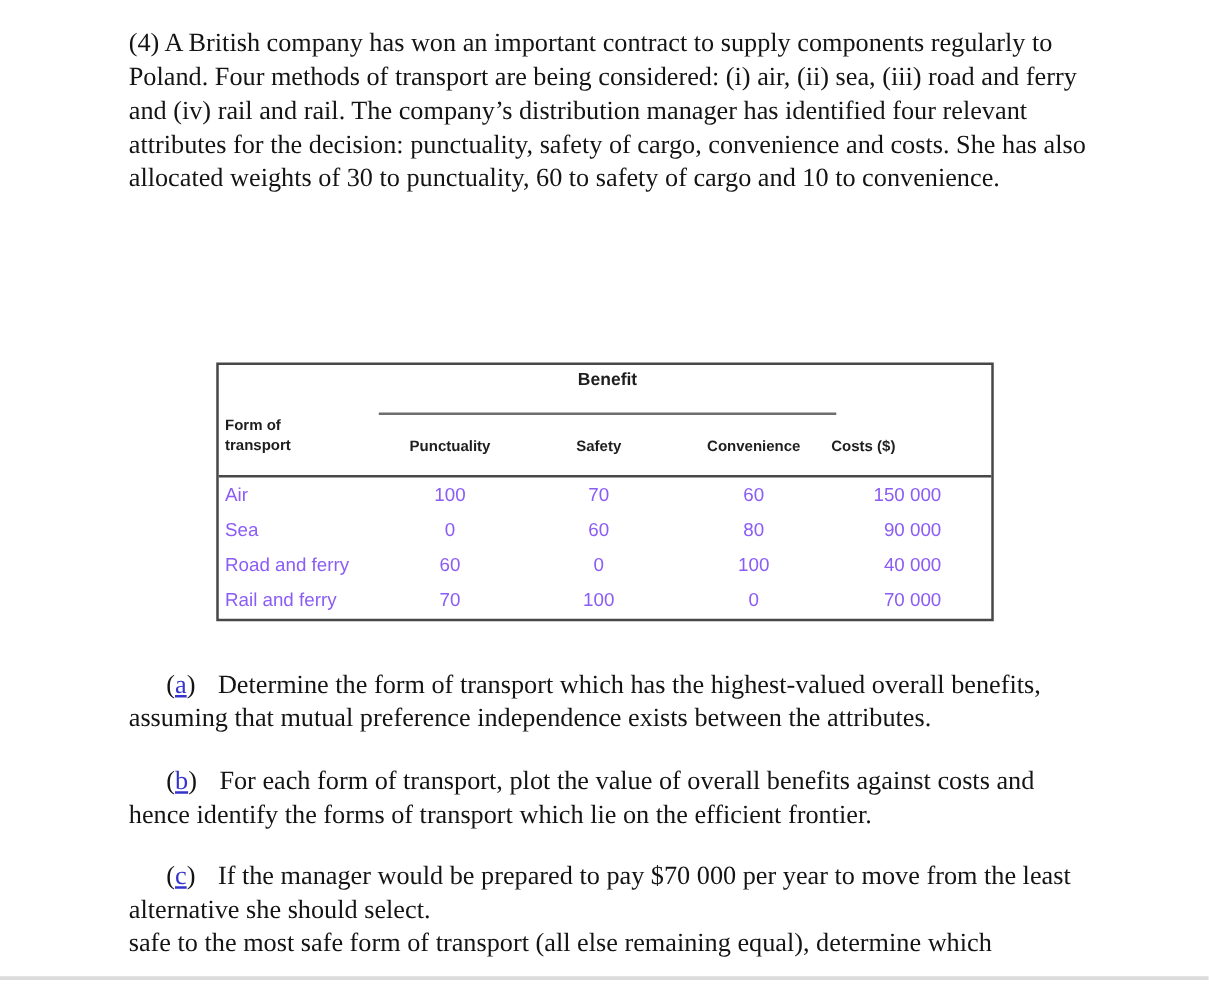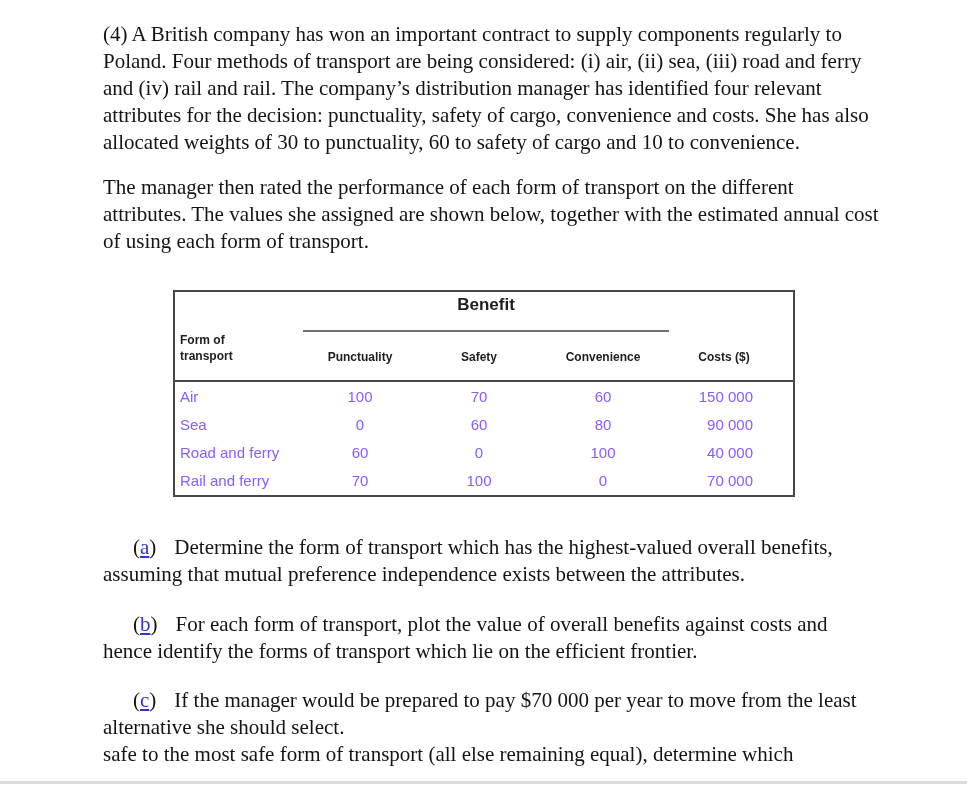--- a/index.html
+++ b/index.html
@@ -20,21 +20,21 @@
   }
   .q-gap { display: inline-block; width: 18px; }
   
   .ptable {
     position: absolute; left: 173px; top: 290px; width: 622px; height: 207px;
     border: 2px solid #474747; background: #ffffff;
     font-family: "Liberation Sans", sans-serif; color: #2b2b2b;
   }
   .benefit-label {
     position: absolute; left: 128px; top: 3px; width: 366px;
-    text-align: center; font-size: 17px; font-weight: bold; color: #1e1e1e;
+    text-align: center; font-size: 14px; font-weight: bold; color: #1e1e1e;
   }
   .benefit-line {
     position: absolute; left: 128px; top: 38px; width: 366px; height: 2px;
     background: #6e6e6e;
   }
   .col-headers {
     position: absolute; left: 0; top: 40px; width: 618px; height: 48px;
     display: grid; grid-template-columns: 128px 114px 124px 124px 128px;
     align-items: end; padding-bottom: 16px;
     font-size: 12px; font-weight: bold; color: #1e1e1e;
@@ -49,21 +49,21 @@
   }
   .drow {
     display: grid; grid-template-columns: 128px 114px 124px 124px 128px;
     align-items: center; font-size: 15px; color: #8b5cf6;
   }
   .cell-form { padding-left: 5px; text-align: left; }
   .cell-num { text-align: center; }
   .cell-cost { text-align: right; padding-right: 40px; }
   .hdr-form { padding-left: 5px; width: 105px; line-height: 16px; }
   .hdr-num { text-align: center; }
-  .hdr-cost { text-align: center; padding-right: 10px; }
+  .hdr-cost { text-align: left; padding-right: 10px; }
   
   .bottom-line {
     position: absolute; left: 0; top: 781px; width: 967px; height: 3px;
     background: #dcdcdc;
   }
   .bottom-band {
     position: absolute; left: 0; top: 784px; width: 967px; bottom: 0;
     background: #f3f3f3;
   }
 </style>
@@ -73,25 +73,20 @@
 <div class="page">
 
   <div class="textblock" style="top:21px;">
     <div class="line">(4) A British company has won an important contract to supply components regularly to</div>
     <div class="line">Poland. Four methods of transport are being considered: (i) air, (ii) sea, (iii) road and ferry</div>
     <div class="line">and (iv) rail and rail. The company’s distribution manager has identified four relevant</div>
     <div class="line">attributes for the decision: punctuality, safety of cargo, convenience and costs. She has also</div>
     <div class="line">allocated weights of 30 to punctuality, 60 to safety of cargo and 10 to convenience.</div>
   </div>
 
-  <div class="textblock" style="top:174px;">
-    <div class="line">The manager then rated the performance of each form of transport on the different</div>
-    <div class="line">attributes. The values she assigned are shown below, together with the estimated annual cost</div>
-    <div class="line">of using each form of transport.</div>
-  </div>
 
   <div class="ptable">
     <div class="benefit-label">Benefit</div>
     <div class="benefit-line"></div>
 
     <div class="col-headers">
       <div class="hdr-form">Form of transport</div>
       <div class="hdr-num">Punctuality</div>
       <div class="hdr-num">Safety</div>
       <div class="hdr-num">Convenience</div>

